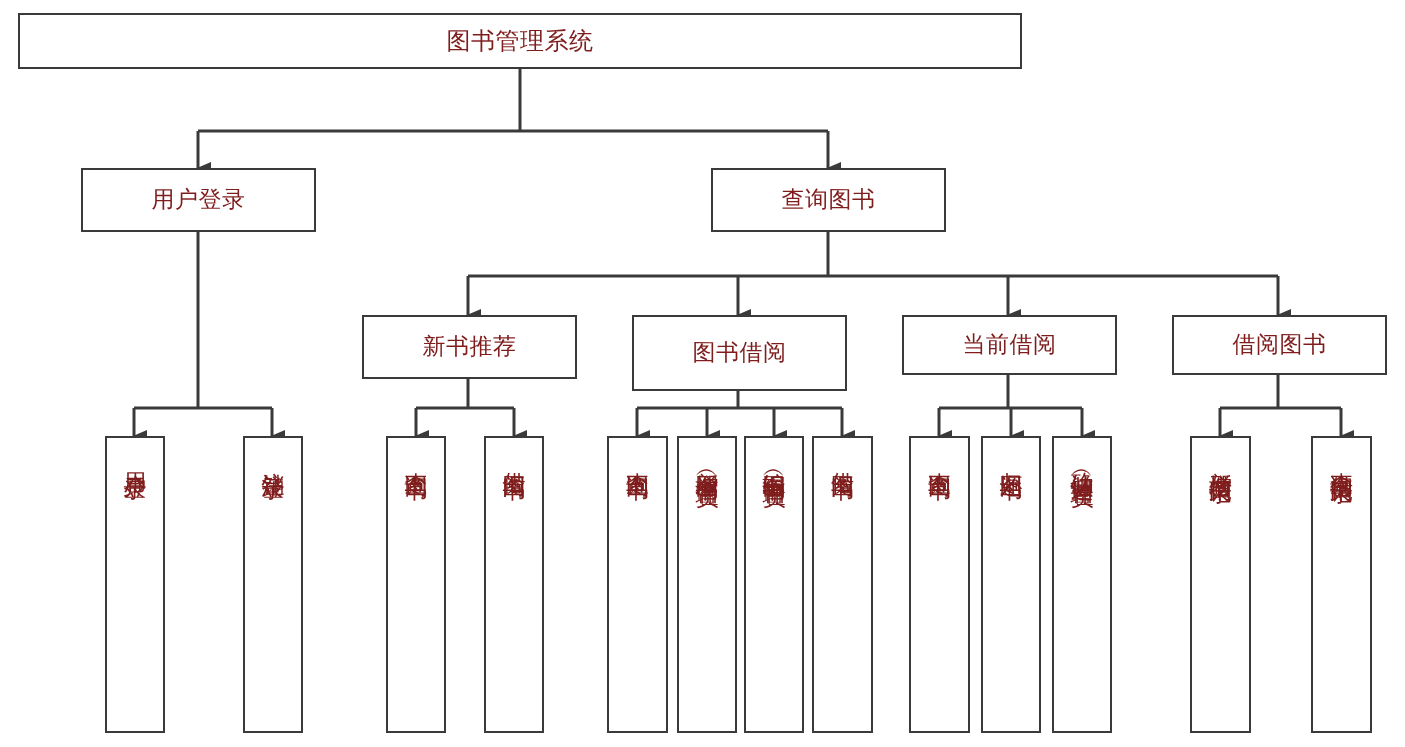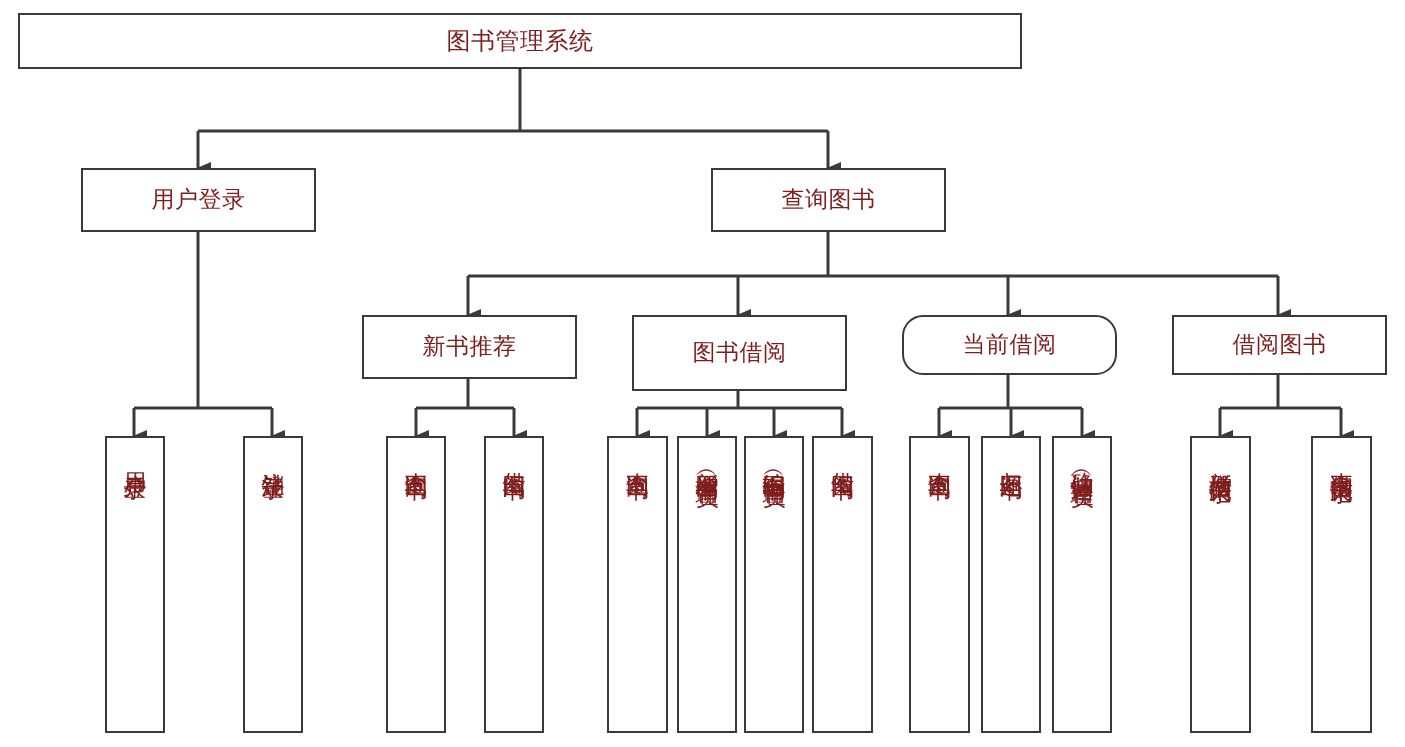--- a/index.html
+++ b/index.html
@@ -124,21 +124,21 @@
       </div>
       <div class="node horizontal" style="left: 711px; top: 168px; width: 235px; height: 64px;">
         <div class="node-label">查询图书</div>
       </div>
       <div class="node horizontal" style="left: 362px; top: 315px; width: 215px; height: 64px;">
         <div class="node-label">新书推荐</div>
       </div>
       <div class="node horizontal" style="left: 632px; top: 315px; width: 215px; height: 76px;">
         <div class="node-label">图书借阅</div>
       </div>
-      <div class="node horizontal" style="left: 902px; top: 315px; width: 215px; height: 60px; border-radius: 21px;">
+      <div class="node horizontal" style="left: 902px; top: 315px; width: 215px; height: 60px;">
         <div class="node-label">当前借阅</div>
       </div>
       <div class="node horizontal" style="left: 1172px; top: 315px; width: 215px; height: 60px;">
         <div class="node-label">借阅图书</div>
       </div>
       <div class="node vertical" style="left: 105px; top: 436px; width: 60px; height: 297px;">
         <div class="node-label">用户登录</div>
       </div>
       <div class="node vertical" style="left: 243px; top: 436px; width: 60px; height: 297px;">
         <div class="node-label">注销登录</div>

